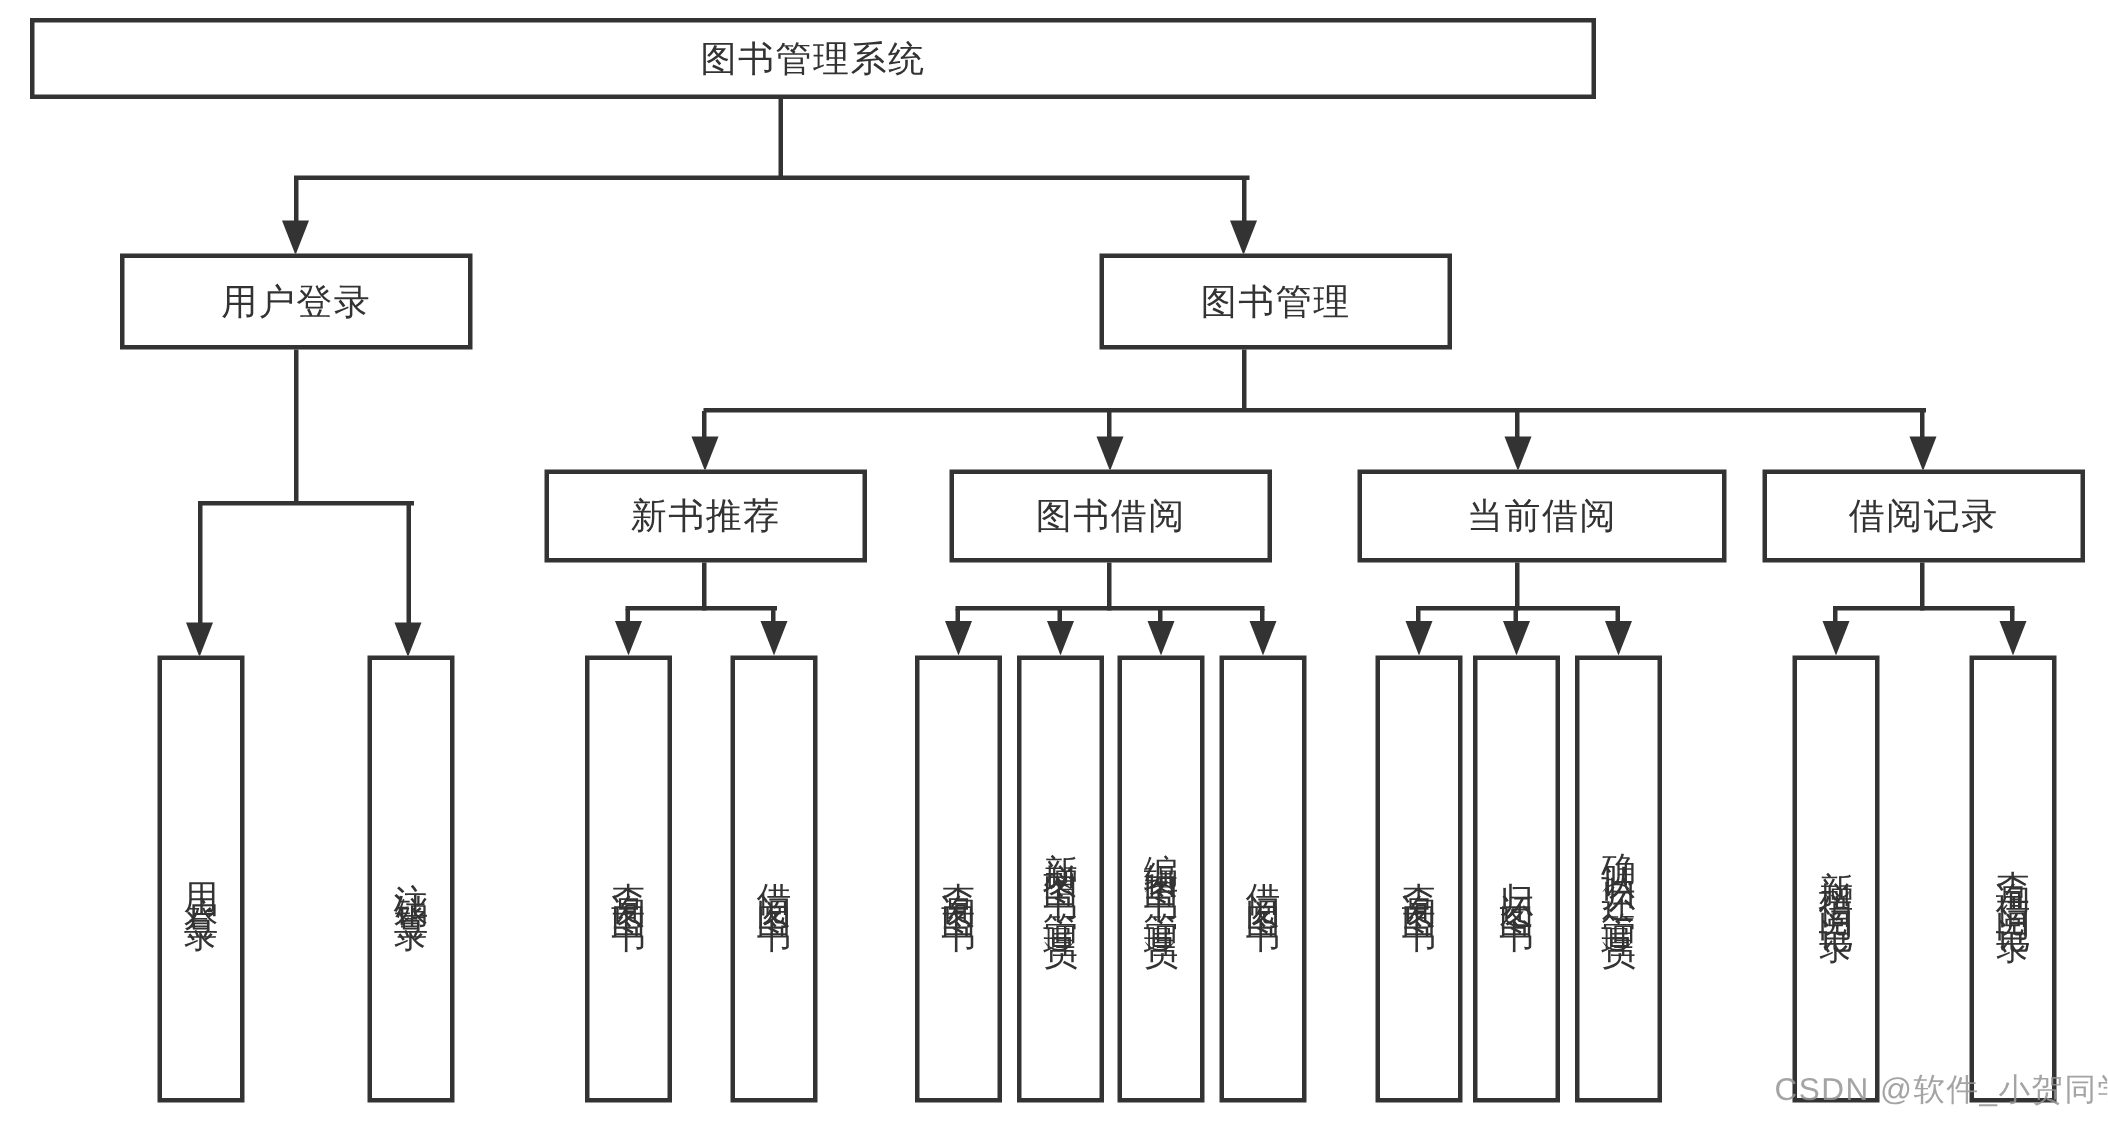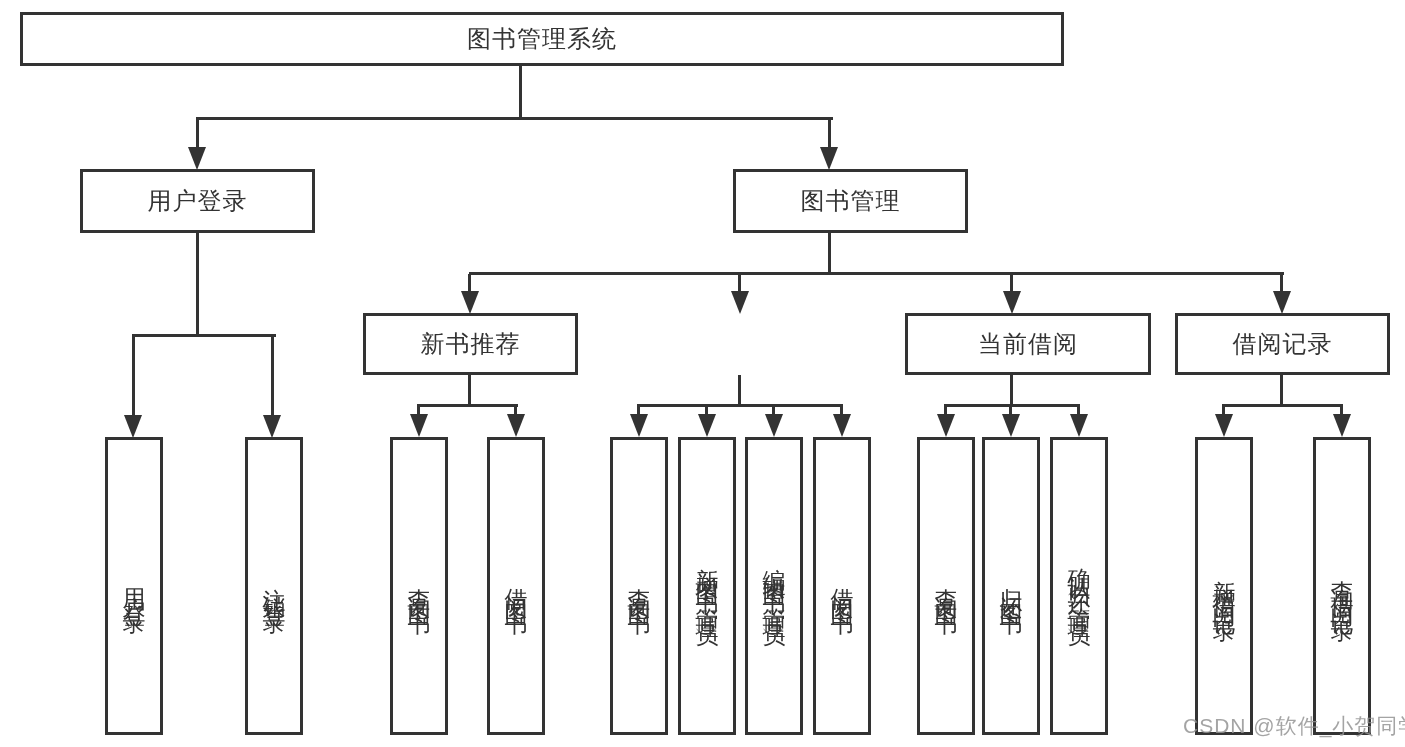--- a/index.html
+++ b/index.html
@@ -66,20 +66,21 @@
   <div class="vl" style="left:468px; top:274px; width:3px; height:20px;"></div>
   <div class="tri" style="left:461px; top:291px;"></div>
   <div class="vl" style="left:738px; top:274px; width:3px; height:20px;"></div>
   <div class="tri" style="left:731px; top:291px;"></div>
   <div class="vl" style="left:1010px; top:274px; width:3px; height:20px;"></div>
   <div class="tri" style="left:1003px; top:291px;"></div>
   <div class="vl" style="left:1280px; top:274px; width:3px; height:20px;"></div>
   <div class="tri" style="left:1273px; top:291px;"></div>
 
   <div class="box" style="left:363px; top:313px; width:215px; height:62px;">新书推荐</div>
+  <div class="box" style="left:633px; top:313px; width:215px; height:62px;">图书借阅</div>
   <div class="box" style="left:905px; top:313px; width:246px; height:62px;">当前借阅</div>
   <div class="box" style="left:1175px; top:313px; width:215px; height:62px;">借阅记录</div>
 
   <div class="vl" style="left:468px; top:375px; width:3px; height:32px;"></div>
   <div class="hl" style="left:417px; top:404px; width:101px; height:3px;"></div>
   <div class="vl" style="left:417px; top:406px; width:3px; height:12px;"></div>
   <div class="tri" style="left:410px; top:414px;"></div>
   <div class="vl" style="left:514px; top:406px; width:3px; height:12px;"></div>
   <div class="tri" style="left:507px; top:414px;"></div>
 

